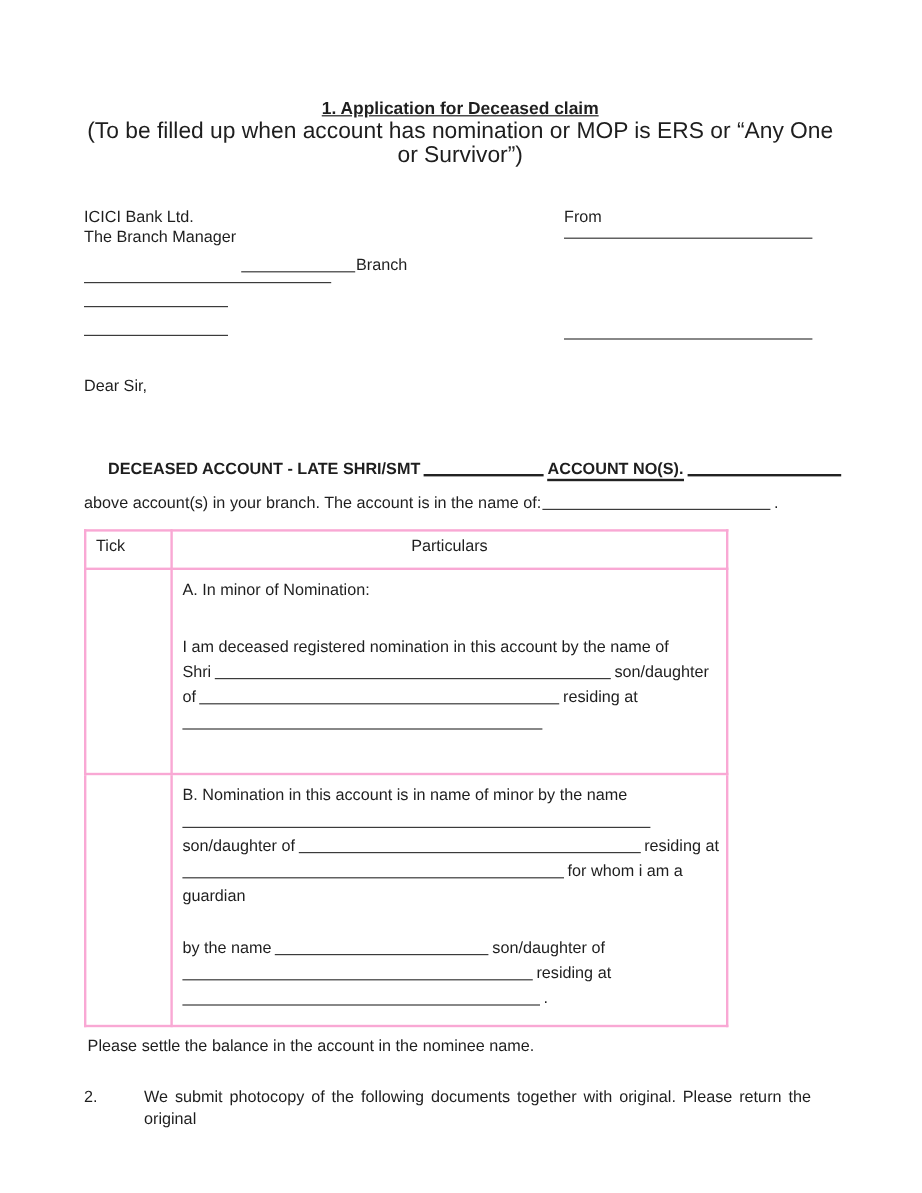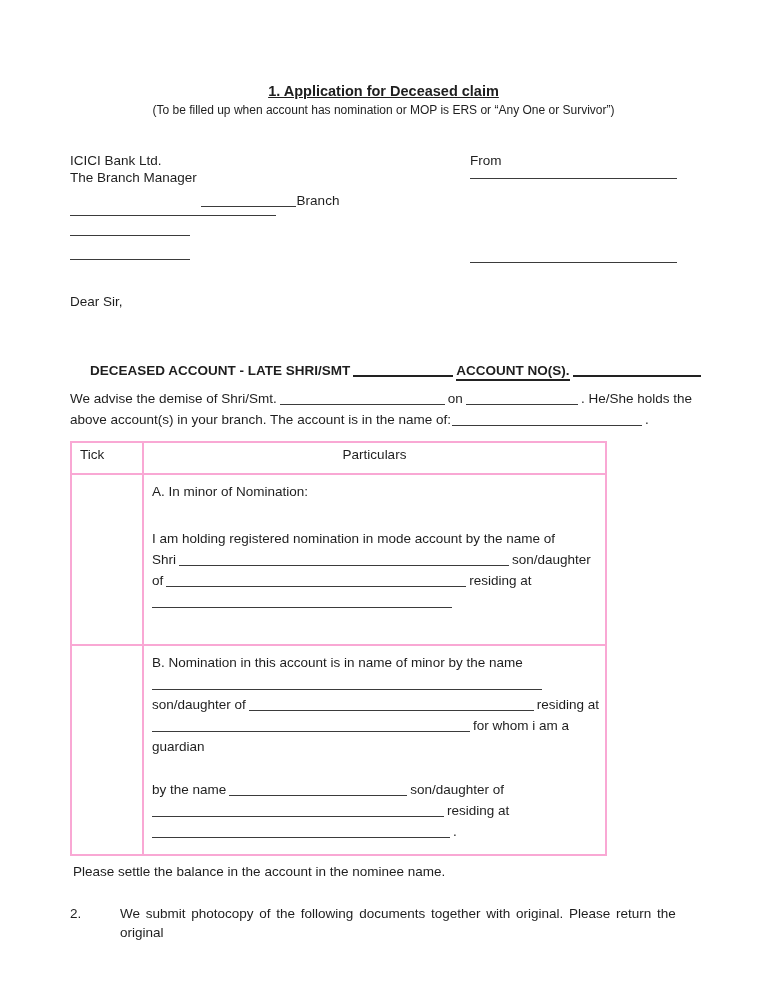--- a/index.html
+++ b/index.html
@@ -23,21 +23,21 @@
   }
   .title {
     text-align: center;
     font-weight: bold;
     font-size: 14.5px;
     text-decoration: underline;
     line-height: 18px;
   }
   .subtitle {
     text-align: center;
-    font-size: 12px;
+    font-size: 19px;
     line-height: 20px;
   }
   
   .addr-section {
     display: flex;
     justify-content: space-between;
     margin-top: 32px;
   }
   .addr-left { flex: 1 1 auto; }
   .addr-right { width: 207px; margin-right: 20px; flex: 0 0 auto; }
@@ -149,36 +149,35 @@
     </div>
   </div>
 
   <div class="salutation">Dear Sir,</div>
 
   <div class="subject">
     <span>DECEASED ACCOUNT - LATE SHRI/SMT</span><span class="bl thick w100"></span><span class="subj-u">ACCOUNT NO(S).</span><span class="bl thick w128"></span>
   </div>
 
   <div class="intro">
-    <div class="iline"><span>We advise the demise of Shri/Smt.</span><span class="bl w165"></span><span>on</span><span class="bl w112"></span><span>.  He/She holds the</span></div>
     <div class="iline"><span>above account(s) in your branch. The account is in the name of:</span><span class="bl w190" style="margin-left:1px;"></span><span>.</span></div>
   </div>
 
   <table class="form-table">
     <tbody>
         <tr class="head-row">
       <td class="tick-col tick-head">Tick</td>
       <td class="part-head">Particulars</td>
     </tr>
     <tr>
       <td class="tick-col"></td>
       <td class="part-cell rowA-cell">
         <div class="line">A. In minor of Nomination:</div>
         <div class="gap26"></div>
-        <div class="line">I am holding registered nomination in mode account by the name of</div>
+        <div class="line">I am deceased registered nomination in this account by the name of</div>
         <div class="line"><span>Shri</span><span class="bl w330"></span><span>son/daughter</span></div>
         <div class="line"><span>of</span><span class="bl w300"></span><span>residing at</span></div>
         <div class="line"><span class="bl w300" style="margin-left:0;"></span></div>
       </td>
     </tr>
     <tr>
       <td class="tick-col"></td>
       <td class="part-cell rowB-cell">
         <div class="line">B. Nomination in this account is in name of minor by the name</div>
         <div class="line"><span class="bl w390" style="margin-left:0;"></span></div>

